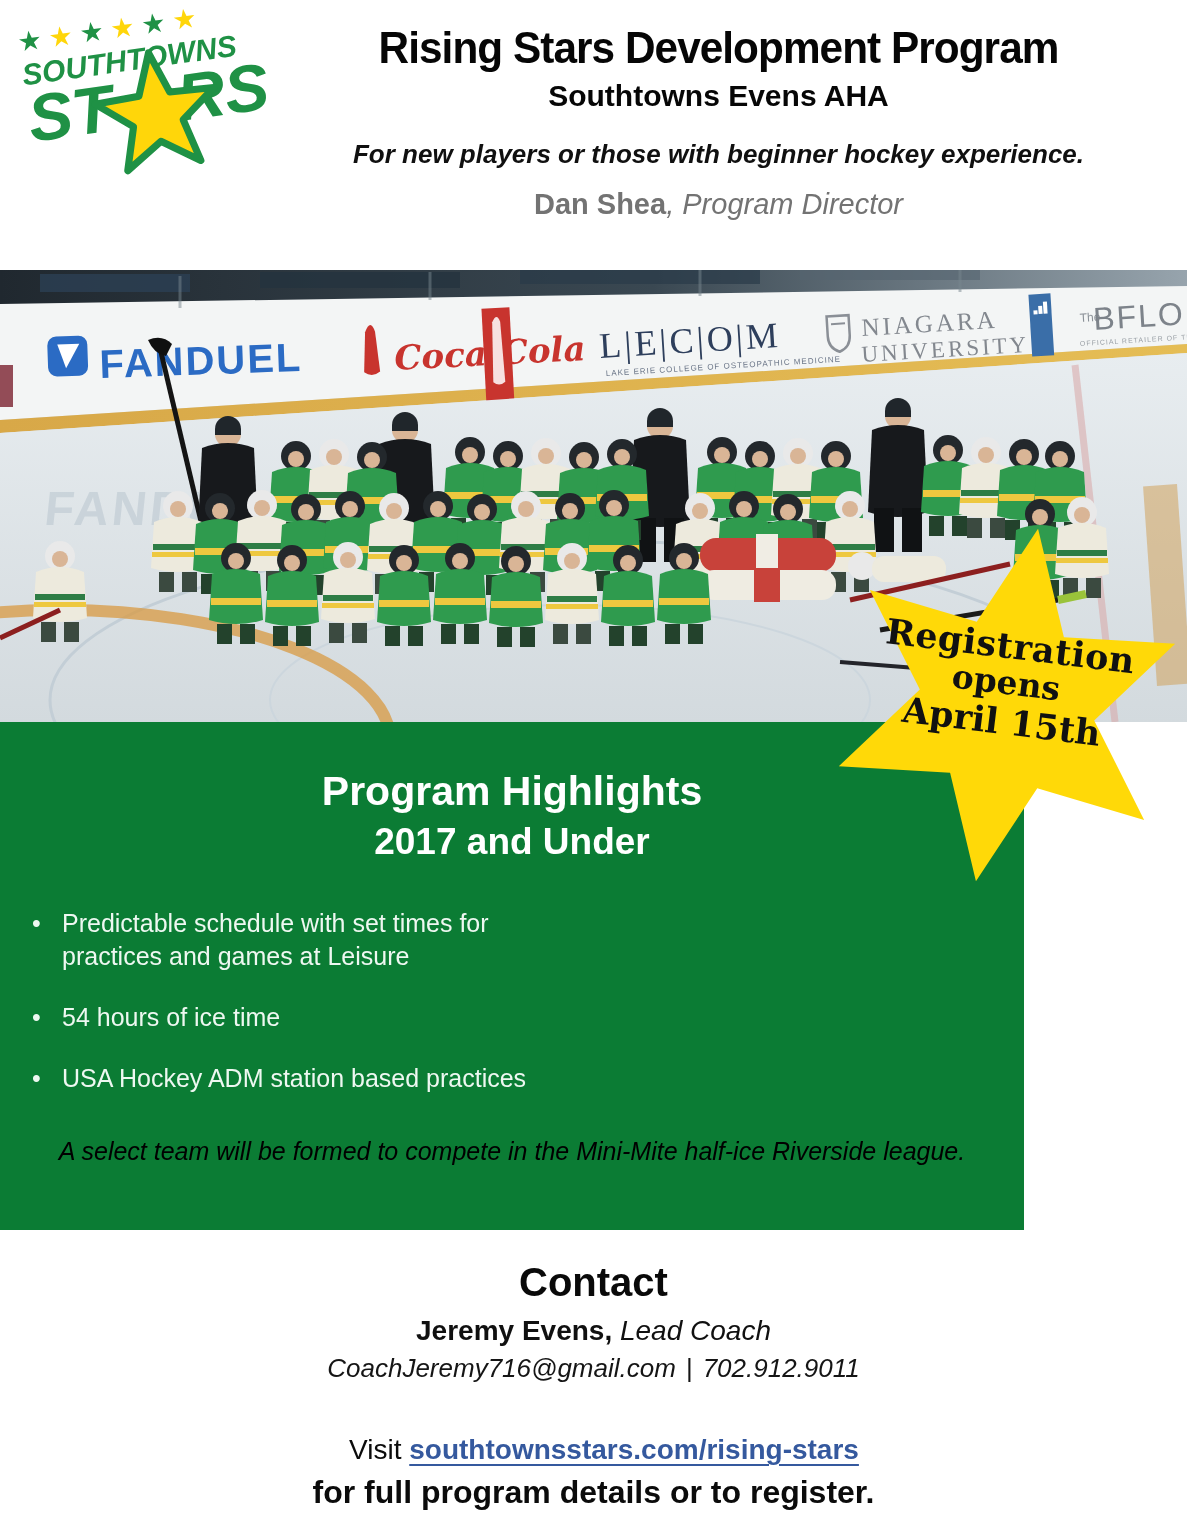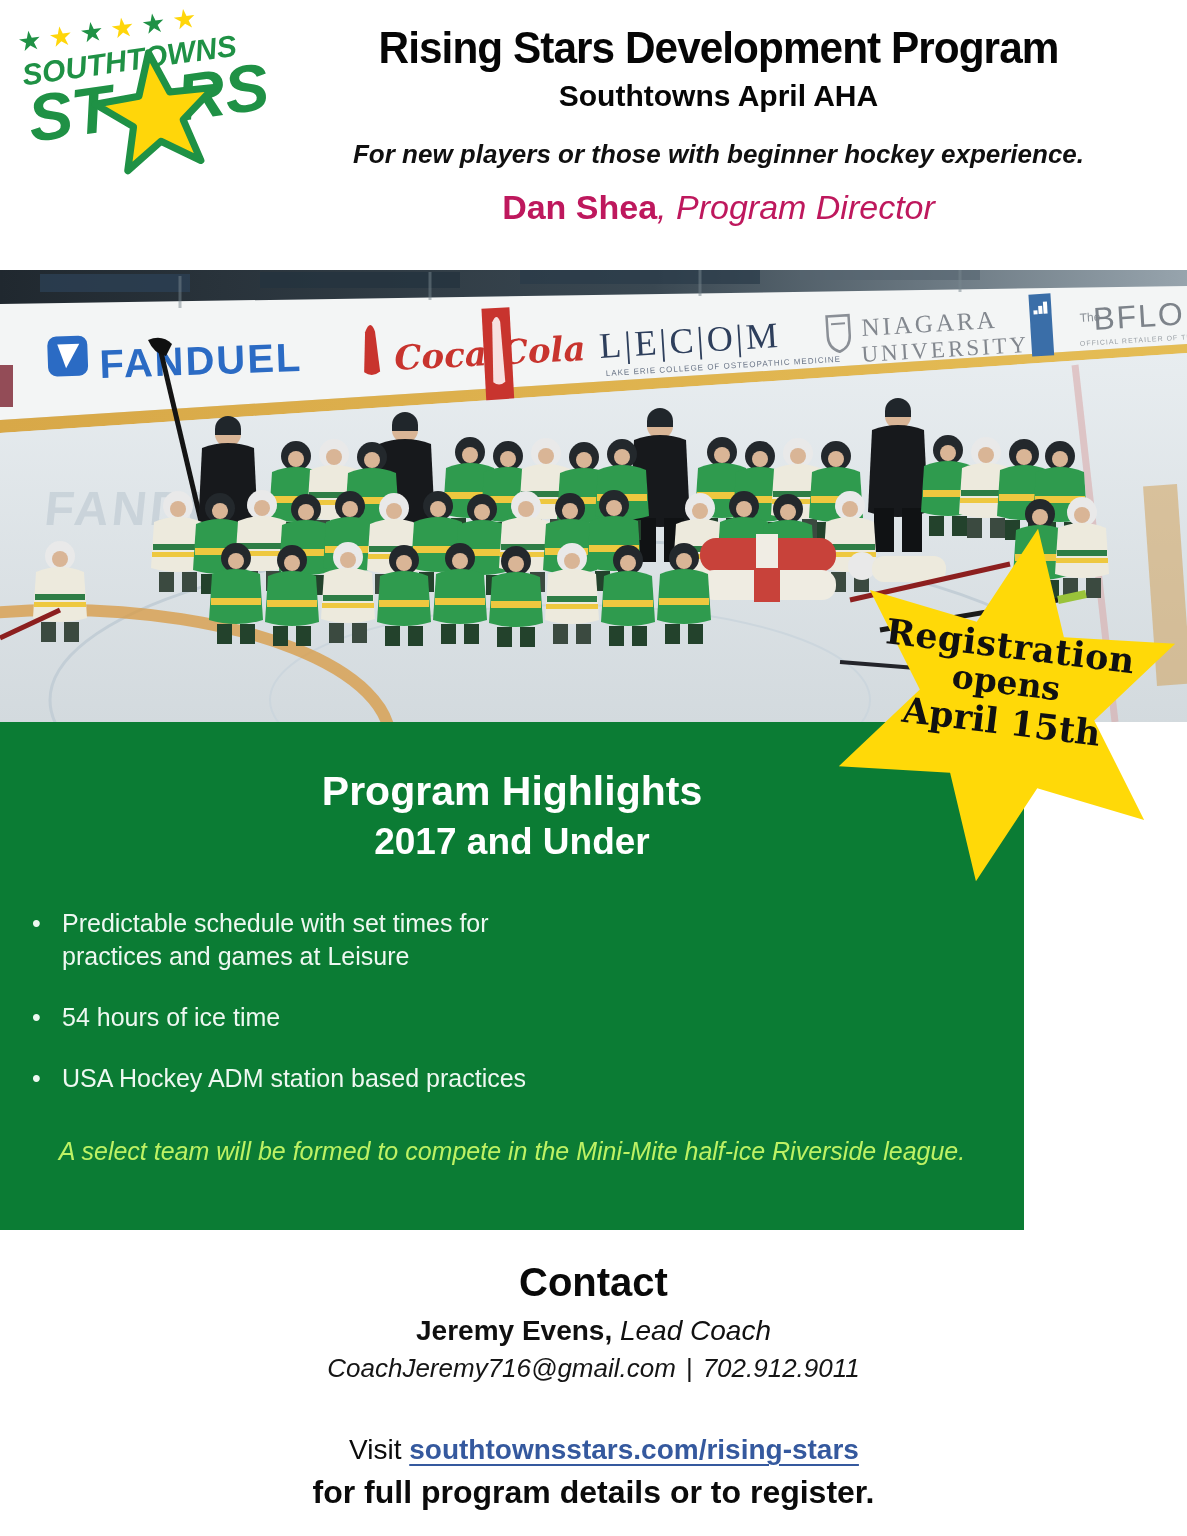--- a/index.html
+++ b/index.html
@@ -31,21 +31,21 @@
   .logo-word .lw-right { position:relative; z-index:1; margin-left:66px; }
   .logo-big-star { position:absolute; left:62px; top:-26px; width:132px; height:142px; z-index:3; }
 
   .titles { position:absolute; left:250px; right:0; top:24px; text-align:center; }
   .main-title {
     font-size:45px; font-weight:bold; letter-spacing:-1px; line-height:1.05;
     transform:scaleX(.94); transform-origin:center; color:#060606;
   }
   .sub-title { font-size:30px; font-weight:bold; margin-top:8px; color:#060606; }
   .tagline { font-size:26px; font-weight:bold; font-style:italic; margin-top:26px; color:#101010; }
-  .director { font-size:34px; margin-top:18px; color:#be185d; }
+  .director { font-size:29px; margin-top:18px; color:#737373; }
   .director .dname { font-weight:bold; }
   .director .drole { font-style:italic; }
   .phone { font-size:21px; margin-top:4px; color:#151515; }
 
   
   .photo { position:relative; width:1187px; height:452px; background:#d9dfe3; }
   .photo svg { display:block; }
 
   
   .badge { position:absolute; left:826px; top:518px; width:362px; height:374px; z-index:6; }
@@ -72,21 +72,21 @@
   .hl-col-right { flex:1; padding-left:18px; padding-right:30px; }
   .hl-col ul { list-style:none; }
   .hl-col li {
     position:relative; padding-left:40px; font-size:25px; line-height:1.32;
     color:#eef8f1; margin-bottom:28px; max-width:560px;
   }
   .hl-col li::before {
     content:"•"; position:absolute; left:10px; top:0px; font-size:25px; color:#eef8f1;
   }
   .hl-note {
-    text-align:center; font-style:italic; font-size:25px; color:#bef264;
+    text-align:center; font-style:italic; font-size:25px; color:#000000;
     margin-top:14px; letter-spacing:0px;
   }
 
   
   .footer { position:relative; height:306px; background:#ffffff; text-align:center; padding-top:30px; }
   .contact-title { font-size:40px; font-weight:bold; color:#090909; }
   .contact-name { font-size:28px; margin-top:10px; color:#101010; }
   .contact-name .cname { font-weight:bold; }
   .contact-name .crole { font-style:italic; }
   .contact-line { font-size:26px; font-style:italic; margin-top:6px; color:#151515; }
@@ -111,21 +111,21 @@
       <div class="logo-word">
         <span class="lw-left">ST</span><span class="lw-right">RS</span>
         <svg class="logo-big-star" viewBox="0 0 130 140">
           <polygon points="65,8 80.3,49 124,50.8 89.7,78 101.4,120.2 65,96 28.6,120.2 40.3,78 6,50.8 49.7,49" fill="#ffd60a" stroke="#1f9145" stroke-width="7" stroke-linejoin="round"></polygon>
         </svg>
       </div>
     </div>
 
     <div class="titles">
       <div class="main-title">Rising Stars Development Program</div>
-      <div class="sub-title">Southtowns April AHA</div>
+      <div class="sub-title">Southtowns Evens AHA</div>
       <div class="tagline">For new players or those with beginner hockey experience.</div>
       <div class="director">
         <span class="dname">Dan Shea</span><span class="drole">, Program Director</span>
       </div>
     </div>
   </div>
 
   <div class="photo">
     <svg width="1187" height="452" viewBox="0 0 1187 452">
       <defs>

